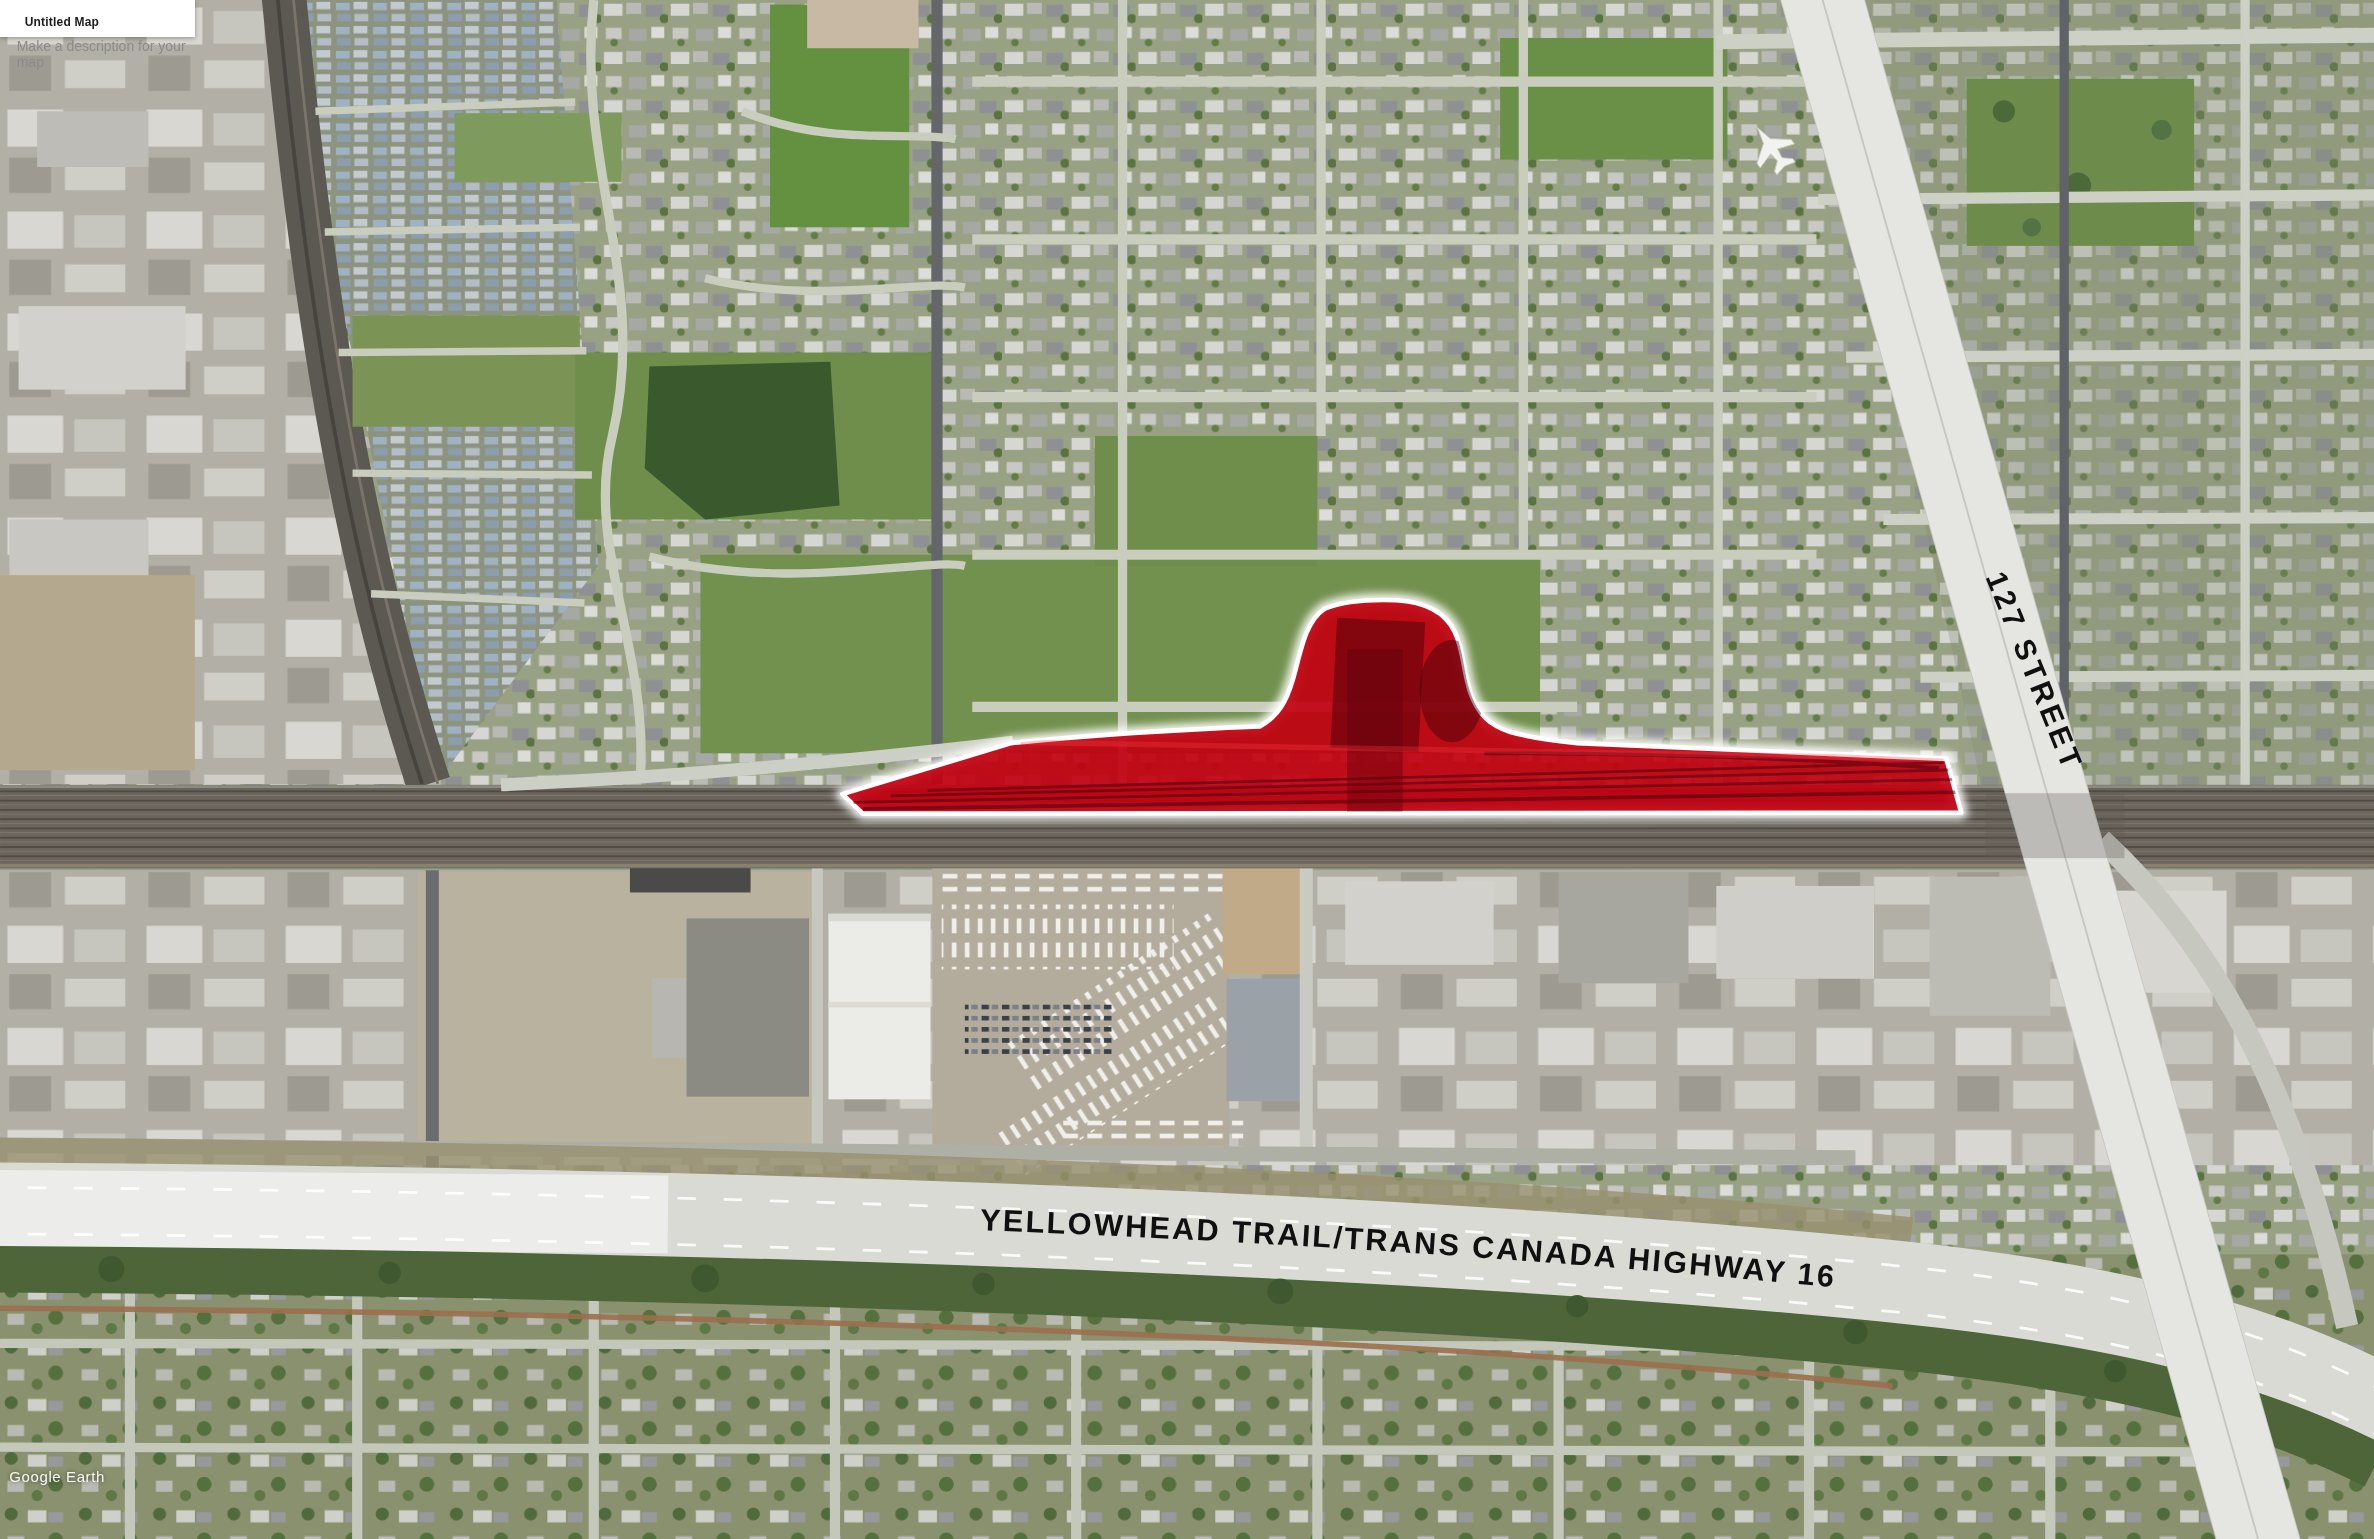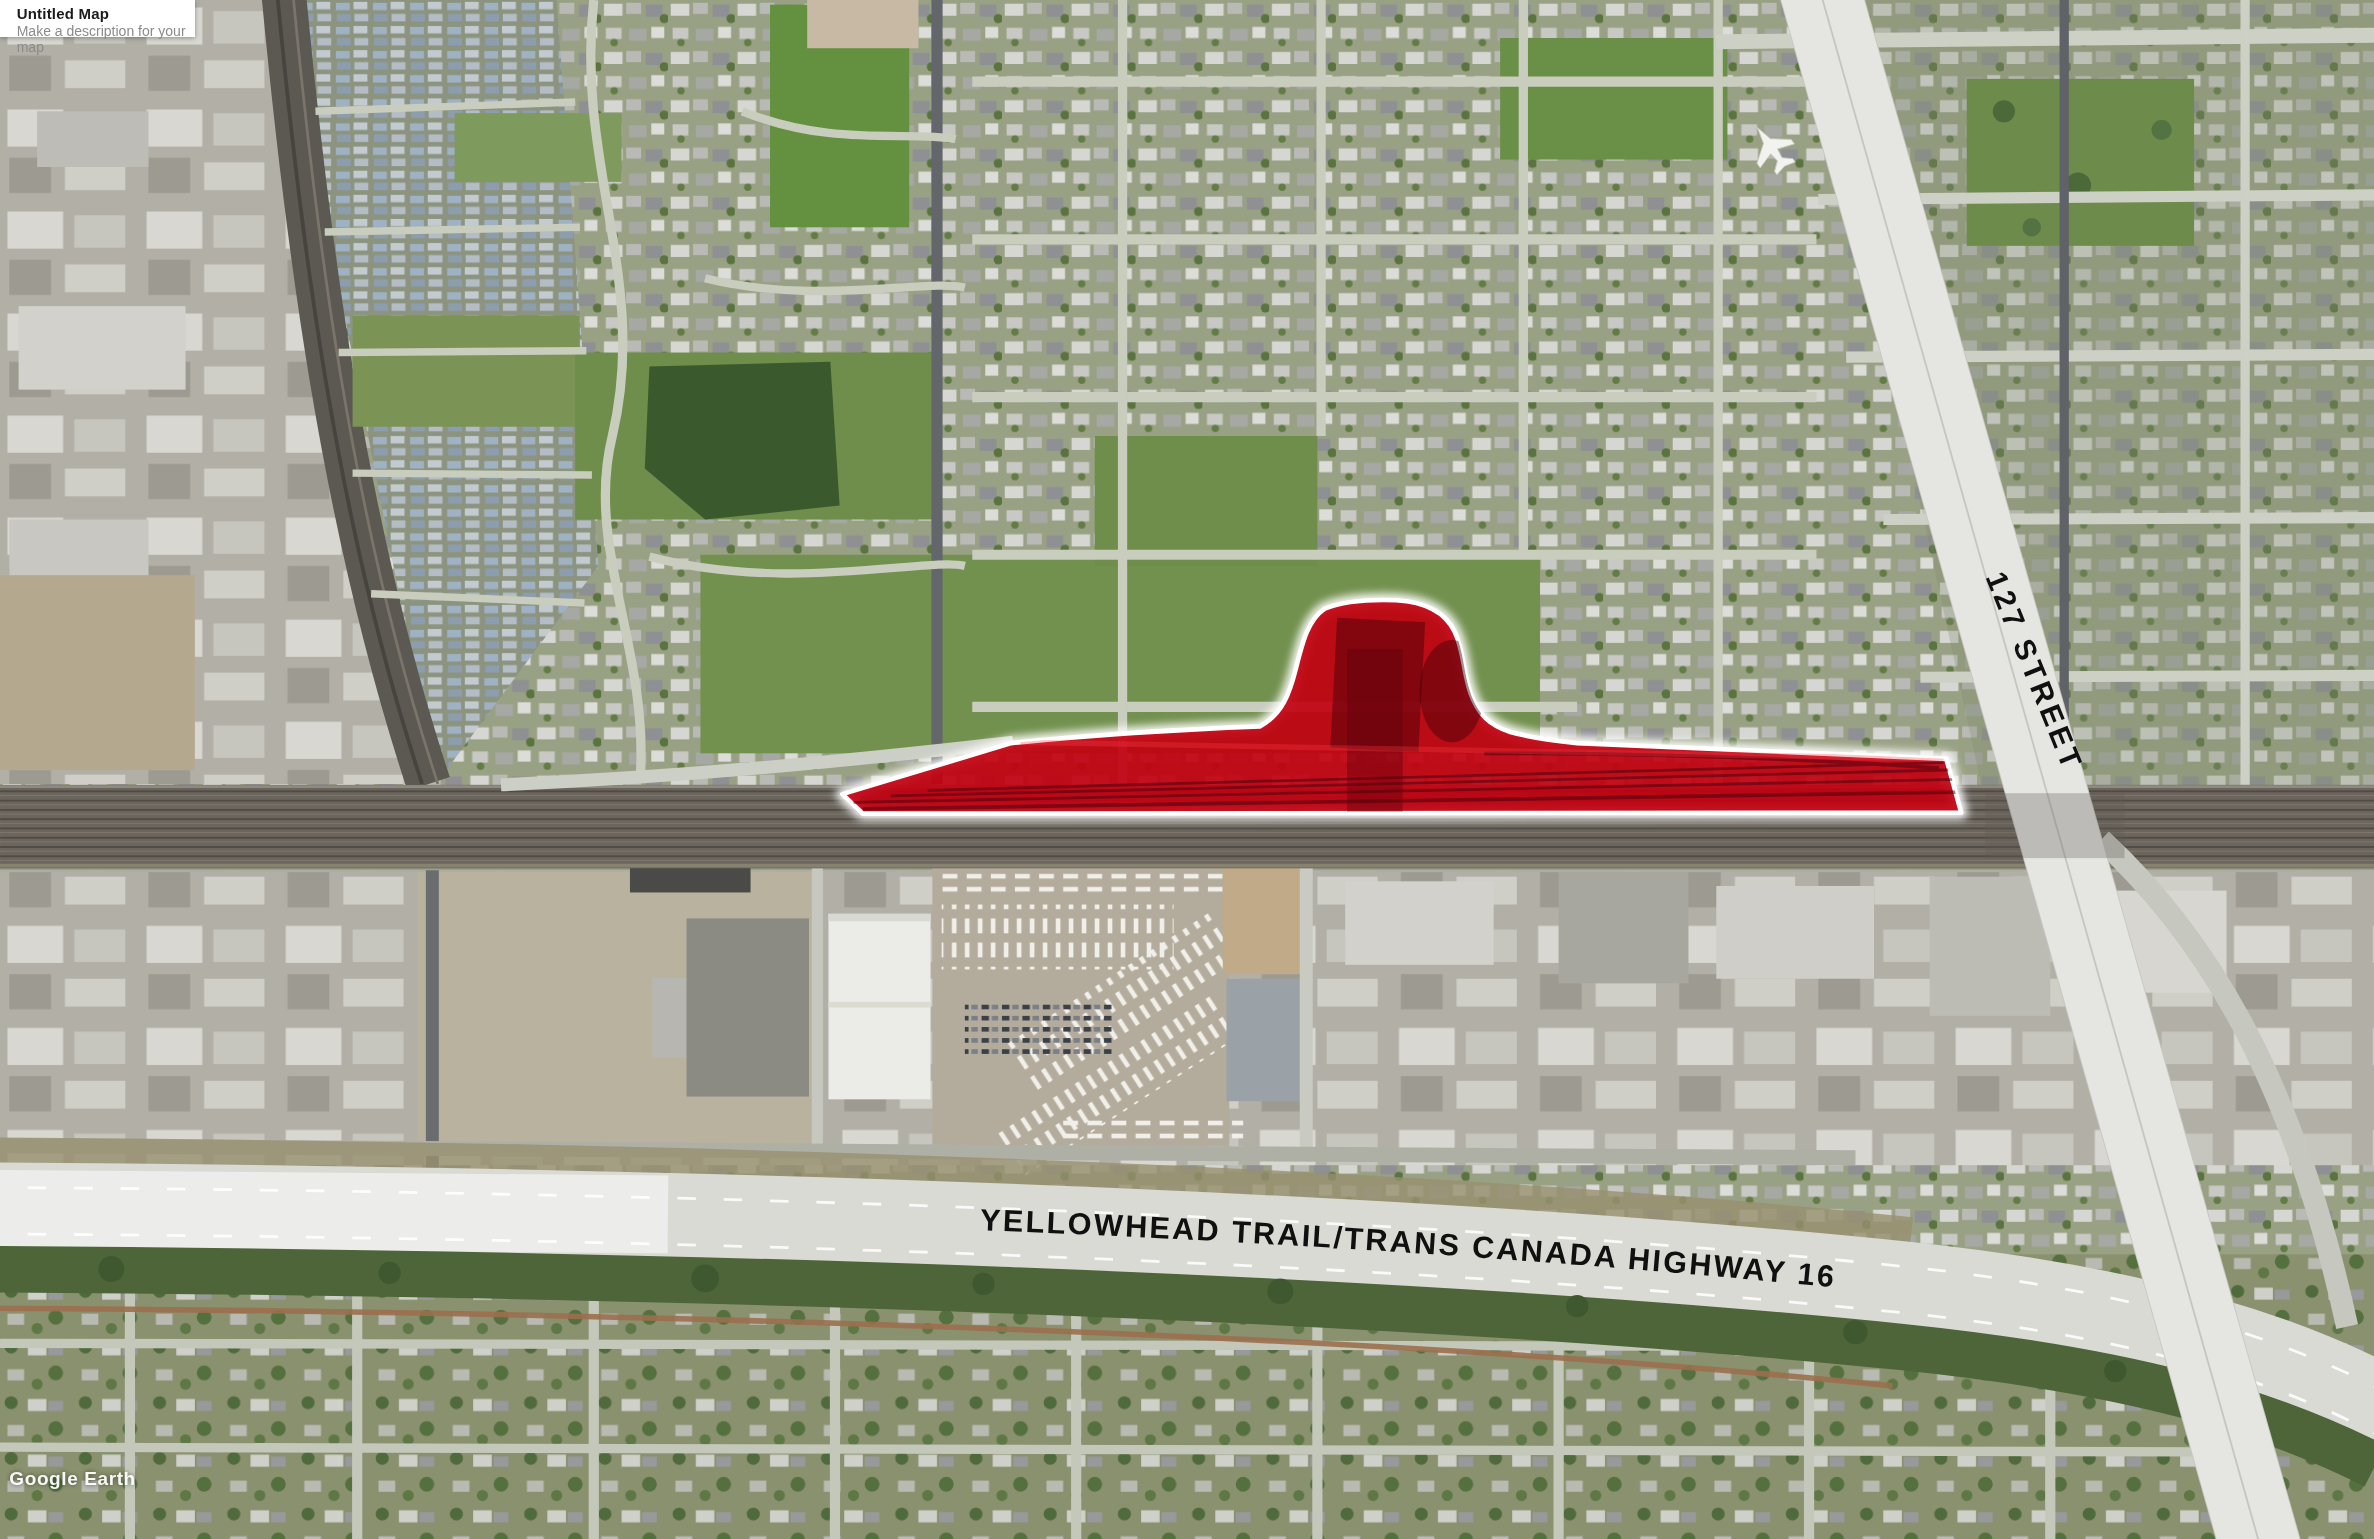--- a/index.html
+++ b/index.html
@@ -1,24 +1,24 @@
 <!DOCTYPE html>
 <html style="font-size:15px"><head>
 <meta charset="utf-8">
 <style>
   html,body{margin:0;padding:0;background:#222;}
   #screen{position:relative;width:2375px;height:1540px;overflow:hidden;
           font-family:"Liberation Sans",sans-serif;background:#98a083;}
   #map-svg{position:absolute;left:0;top:0;width:2375px;height:1540px;display:block;}
   .title-panel{position:absolute;left:0;top:0;width:195px;height:37px;background:#ffffff;
                box-shadow:0 0.9px 4.6px rgba(0,0,0,.35);z-index:20;padding:5.6px 0 0 16.7px;box-sizing:border-box;}
-  .title-panel h1{margin:0;font-size:15px;line-height:16.7px;font-weight:bold;color:#1b1b1b;letter-spacing:0.2px;}
+  .title-panel h1{margin:8px;font-size:12px;line-height:16.7px;font-weight:bold;color:#1b1b1b;letter-spacing:0.2px;}
   .title-panel p{margin:0.9px 0 0 0;font-size:14px;color:#8b8b8b;}
-  .watermark{position:absolute;left:9.3px;top:1468px;z-index:20;font-size:19px;letter-spacing:0.6px;
-             color:rgba(255,255,255,.95);text-shadow:0 0 4.6px rgba(0,0,0,.5);font-weight:bold;}
+  .watermark{position:absolute;left:9.3px;top:1468px;z-index:20;font-size:15px;letter-spacing:0.6px;
+             color:rgba(255,255,255,.95);text-shadow:0 0 4.6px rgba(0,0,0,.5);font-weight:normal;}
   .lbl{font-family:"Liberation Sans",sans-serif;font-weight:bold;fill:#101010;}
 </style>
 </head>
 <body>
 
 <div id="screen">
 
 <svg id="map-svg" viewBox="0 0 2560 1660" xmlns="http://www.w3.org/2000/svg" xmlns:xlink="http://www.w3.org/1999/xlink">
   <defs>
     <pattern id="pSuburb" width="72" height="52" patternUnits="userSpaceOnUse">

